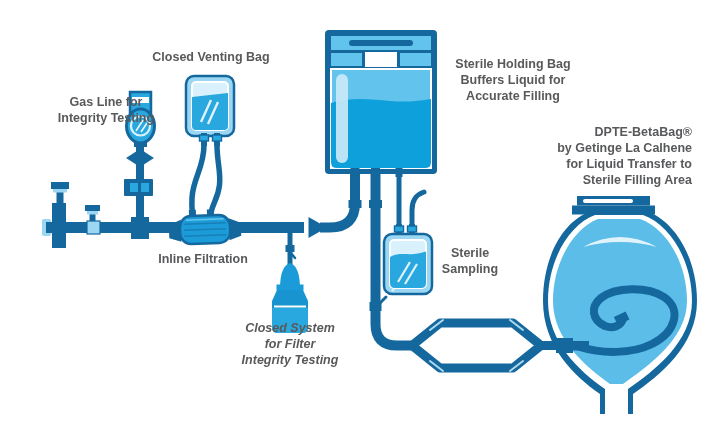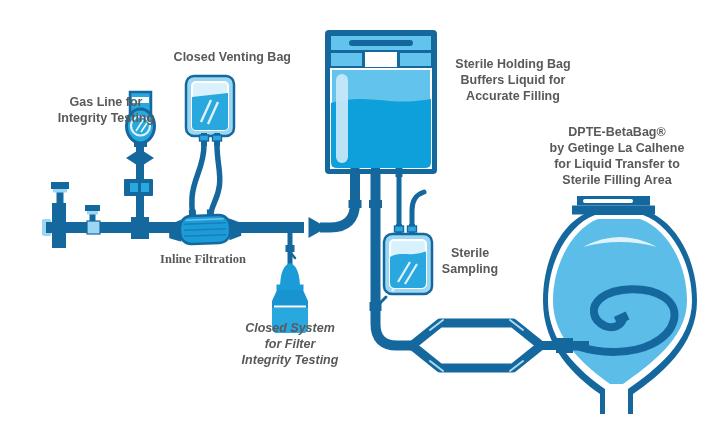--- a/index.html
+++ b/index.html
@@ -163,28 +163,28 @@
       <path class="nofill" stroke="#bfe6f7" stroke-width="2" opacity="0.9" stroke-linecap="round" d="M430 330 L443 320 M510 320 L523 330 M430 361 L443 371 M510 371 L523 361"></path>
       <path class="s-dark nofill" stroke-width="9" d="M541 345.5 H557"></path>
       <rect class="f-dark" x="556" y="338" width="17" height="15"></rect>
       <rect class="f-dark" x="573" y="341" width="16" height="9.5"></rect>
     </g>
 
   </svg>
 
   <div class="label" style="left:66px;top:94px;width:130px;margin-left:40px;">Gas Line for
 Integrity Testing</div>
-  <div class="label" style="left:211px;top:49px;width:160px;text-align:right;">Closed Venting Bag</div>
+  <div class="label" style="left:211px;top:49px;width:160px;">Closed Venting Bag</div>
   <div class="label" style="left:513px;top:56px;width:140px;">Sterile Holding Bag
 Buffers Liquid for
 Accurate Filling</div>
-  <div class="label" style="left:617px;top:124px;width:150px;">DPTE-BetaBag®
+  <div class="label" style="left:617px;top:124px;width:150px;text-align:right;">DPTE-BetaBag®
 by Getinge La Calhene
 for Liquid Transfer to
 Sterile Filling Area</div>
-  <div class="label" style="left:203px;top:251px;width:110px;font-family:Liberation Serif, serif;">Inline Filtration</div>
+  <div class="label" style="left:203px;top:251px;width:110px;">Inline Filtration</div>
   <div class="label" style="left:290px;top:320px;width:120px;font-style:italic;">Closed System
 for Filter
 Integrity Testing</div>
   <div class="label" style="left:470px;top:245px;width:80px;">Sterile
 Sampling</div>
 
 </div>
 
 </body></html>

